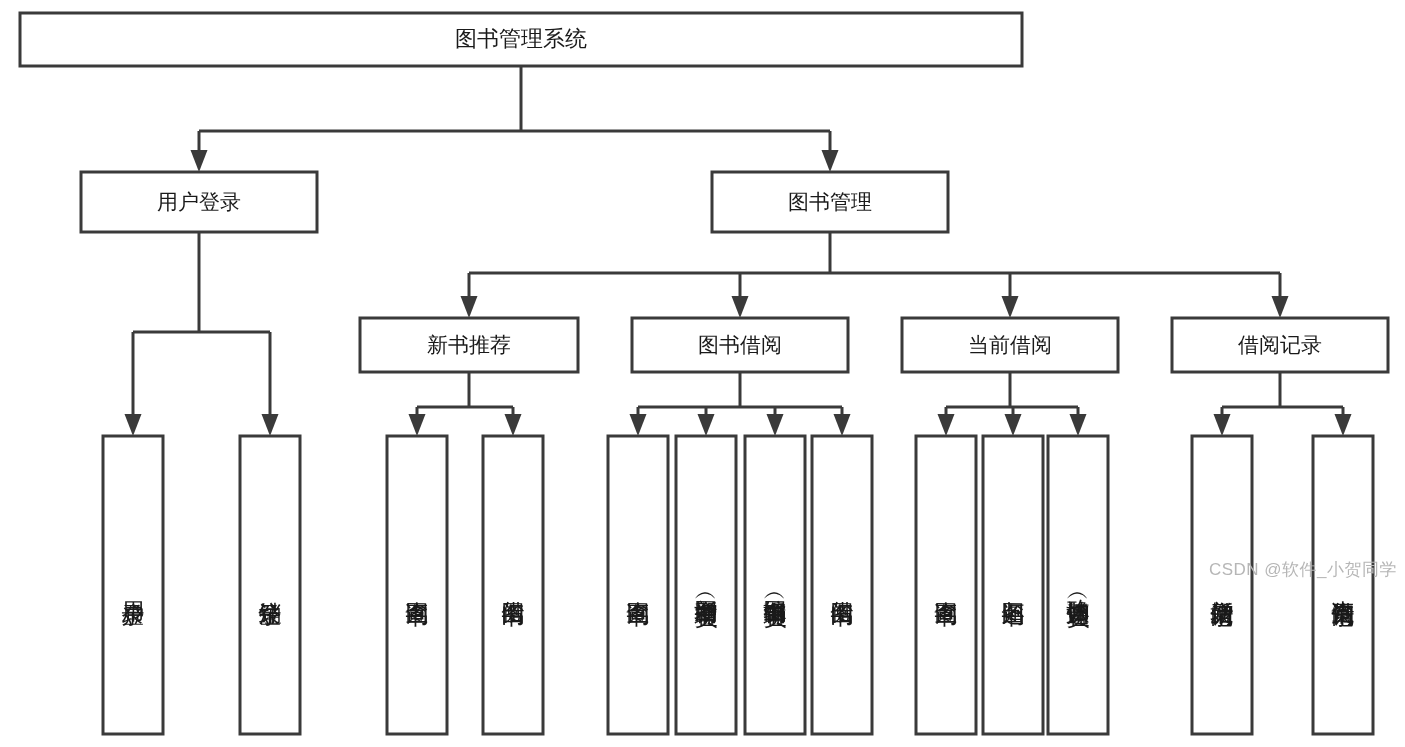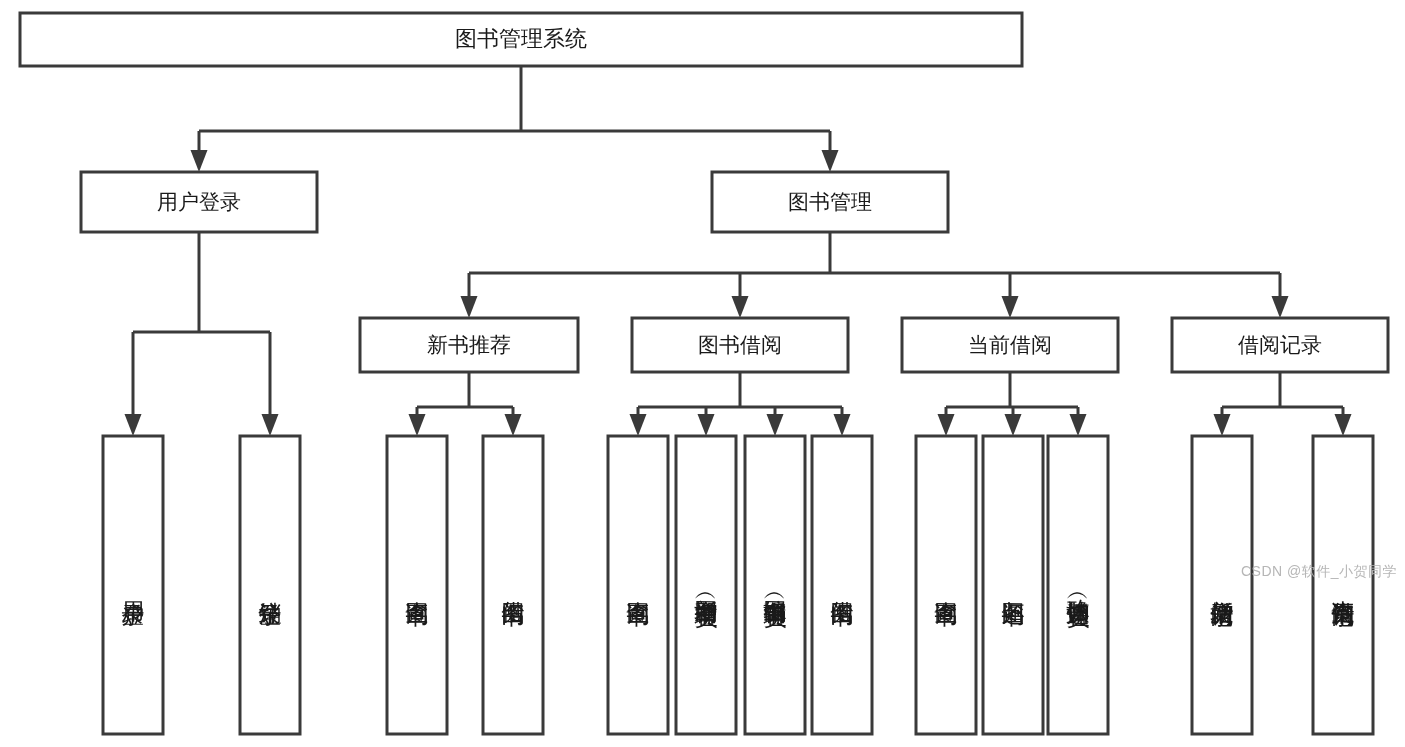--- a/index.html
+++ b/index.html
@@ -71,21 +71,21 @@
     letter-spacing: 1px;
     color: #1a1a1a;
     white-space: nowrap;
     text-align: center;
   }
   .watermark {
     position: absolute;
     right: 8px;
     bottom: 6px;
     font-family: "Liberation Sans", "DejaVu Sans", sans-serif;
-    font-size: 14px;
+    font-size: 17px;
     color: #b6b6b6;
     letter-spacing: 0.5px;
     white-space: nowrap;
   }
 </style>
 </head>
 <body>
 
 <div id="diagram-root">
   <svg class="flow" viewBox="0 0 1405 747" xmlns="http://www.w3.org/2000/svg">

